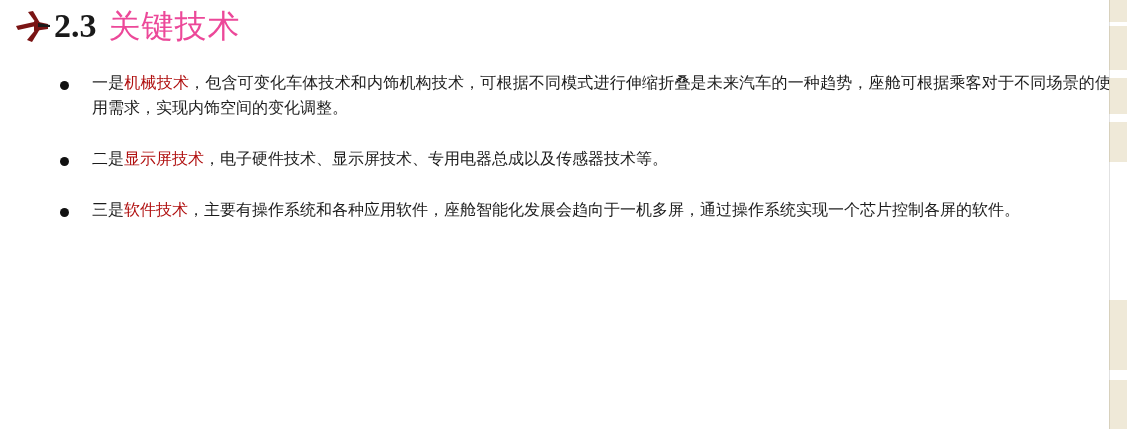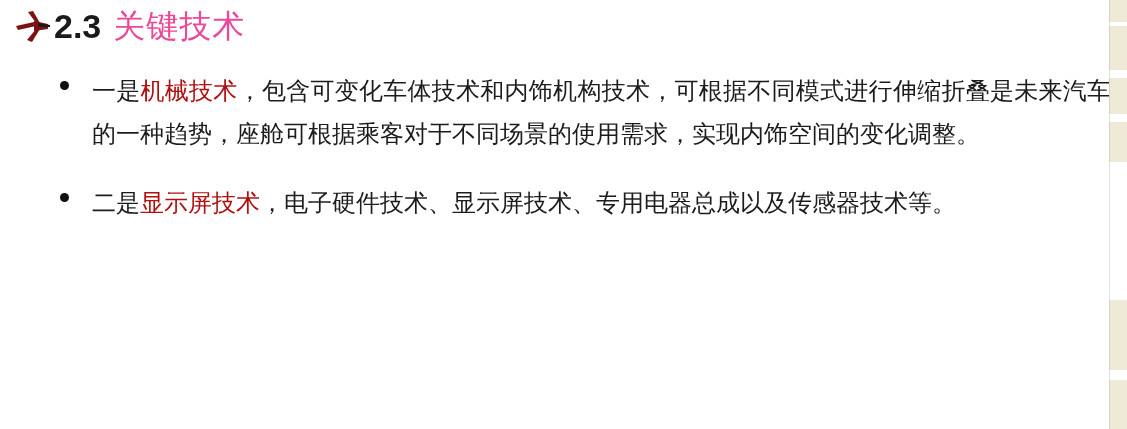--- a/index.html
+++ b/index.html
@@ -34,21 +34,21 @@
     width: 40px;
     height: 36px;
     position: relative;
     flex: 0 0 auto;
     margin-top: 6px;
   }
   .title-marker svg {
     display: block;
   }
   .title-num {
-    font-family: Liberation Sans, sans-serif;
+    font-family: Liberation Serif, serif;
     font-size: 34px;
     font-weight: bold;
     color: #1a1a1a;
     line-height: 44px;
     letter-spacing: 0px;
   }
   .title-text {
     font-family: "Liberation Sans", "DejaVu Sans", sans-serif;
     font-size: 32px;
     color: #ec4899;
@@ -61,22 +61,22 @@
   .bullets {
     margin: 14px 0 0 0;
     padding: 0;
     list-style: none;
   }
   .bullet {
     position: relative;
     padding-left: 92px;
     padding-right: 16px;
     margin-bottom: 26px;
-    font-size: 24px;
-    line-height: 43px;
+    font-size: 16px;
+    line-height: 25px;
     color: #1c1c1c;
     text-align: justify;
     text-justify: inter-ideograph;
   }
   .bullet .dot {
     position: absolute;
     left: 60px;
     top: 11px;
     width: 9px;
     height: 9px;
@@ -149,20 +149,24 @@
     <li class="bullet">
       <span class="dot"></span>
       <span class="txt">一是</span><span class="txt em">机械技术</span><span class="txt">，包含可变化车体技术和内饰机构技术，可根据不同模式进行伸缩折叠是未来汽车的一种趋势，座舱可根据乘客对于不同场景的使用需求，实现内饰空间的变化调整。</span>
     </li>
 
     <li class="bullet">
       <span class="dot"></span>
       <span class="txt">二是</span><span class="txt em">显示屏技术</span><span class="txt">，电子硬件技术、显示屏技术、专用电器总成以及传感器技术等。</span>
     </li>
 
+    <li class="bullet">
+      <span class="dot"></span>
+      <span class="txt">三是</span><span class="txt em">软件技术</span><span class="txt">，主要有操作系统和各种应用软件，座舱智能化发展会趋向于一机多屏，通过操作系统实现一个芯片控制各屏的软件。</span>
+    </li>
 
 
   </ul>
 
   <div class="strip-line"></div>
   <div class="right-strip">
     <div class="blk b1"></div>
     <div class="blk b2"></div>
     <div class="blk b3"></div>
     <div class="blk b4"></div>

